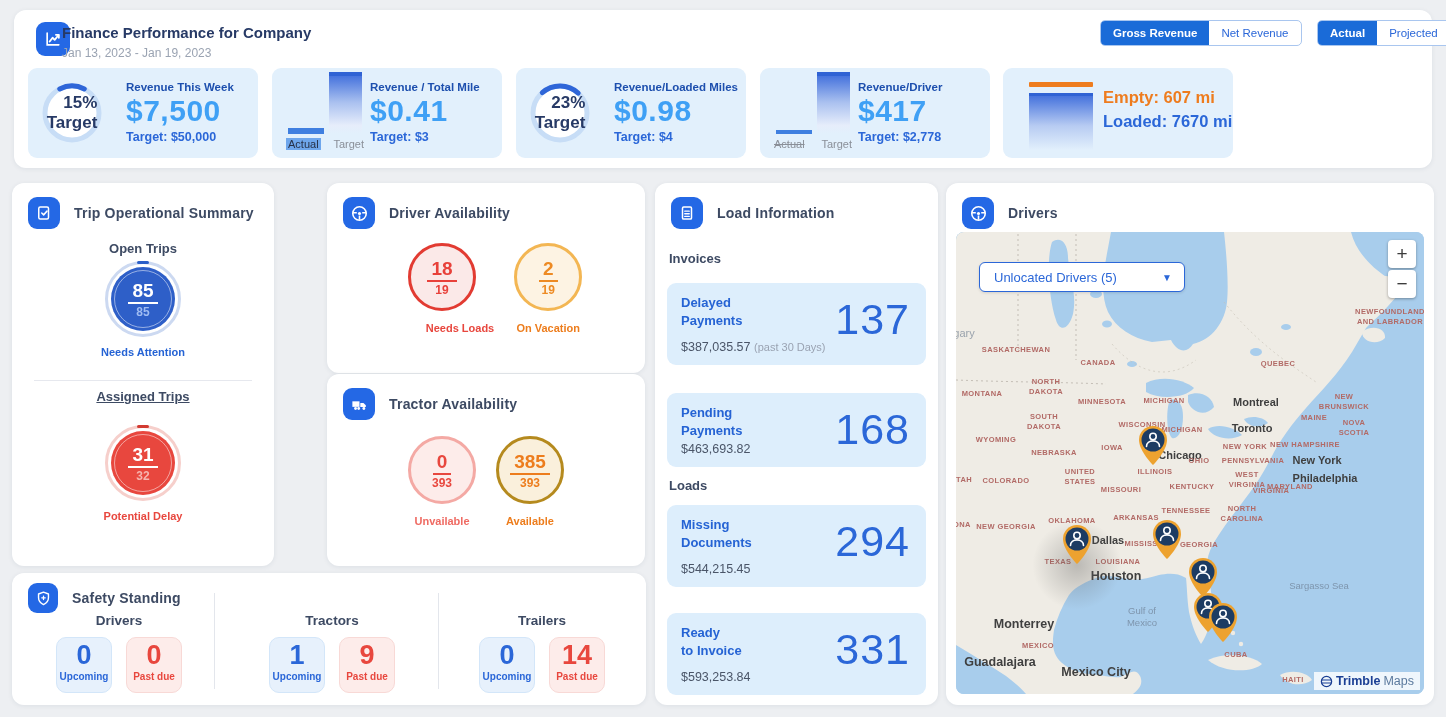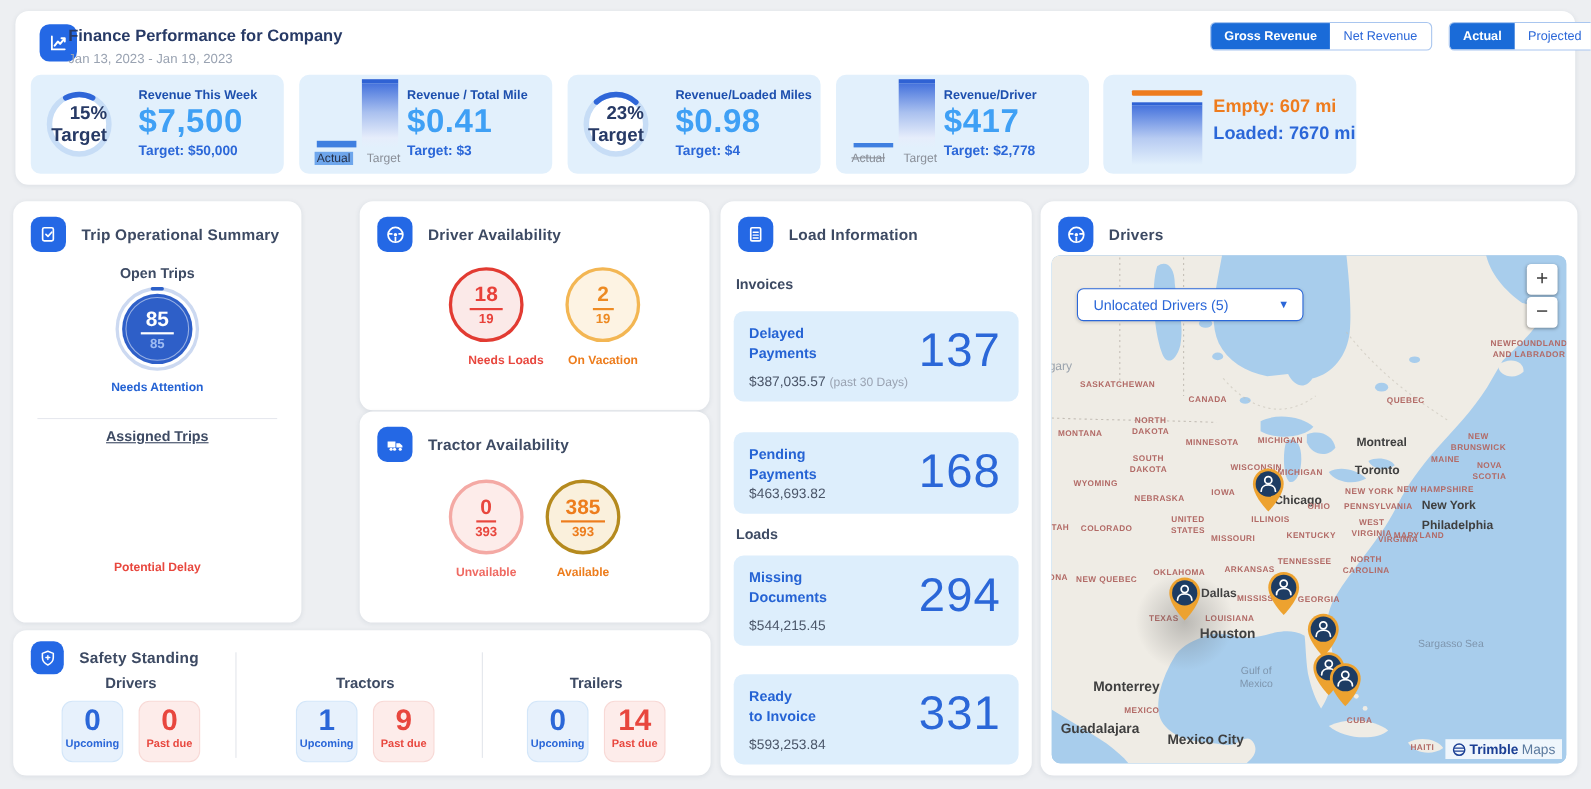--- a/index.html
+++ b/index.html
@@ -189,20 +189,29 @@
         <span class="num">85</span>
         <span class="den" style="color:#9fbcf2;">85</span>
       </div>
     </div>
   </div>
   <div class="status" style="top:163px;color:#2563d4;">Needs Attention</div>
 
   <div style="position:absolute;left:22px;right:22px;top:197px;height:1px;background:#e6e8ee;"></div>
 
   <div class="seclabel" style="top:206px;text-decoration:underline;">Assigned Trips</div>
+  <div class="bigring" style="top:242px;border-color:#f6cfcb;">
+    <span class="tick" style="background:#d23a31;"></span>
+    <div class="bigcirc" style="background:#e8473e;">
+      <div class="frac">
+        <span class="num">31</span>
+        <span class="den" style="color:#f6b4af;">32</span>
+      </div>
+    </div>
+  </div>
   <div class="status" style="top:327px;color:#e8473e;">Potential Delay</div>
 </div>
 
 <div class="panel" style="left:327px;top:183px;width:318px;height:190px;">
   <div class="ph">
     <div class="blueicon">
       <svg width="19" height="19" viewBox="0 0 24 24" fill="none">
           <circle cx="12" cy="12" r="8.5" stroke="#fff" stroke-width="2"></circle>
           <circle cx="12" cy="12" r="2" fill="#fff"></circle>
           <path d="M3.6 11 h5 M15.4 11 h5 M12 14.5 V20" stroke="#fff" stroke-width="2"></path>
@@ -457,21 +466,21 @@
 VIRGINIA</span>
     <span class="mlabel st" style="left:334px;top:255px;">MARYLAND</span>
     <span class="mlabel st" style="left:165px;top:258px;">MISSOURI</span>
     <span class="mlabel st" style="left:236px;top:255px;">KENTUCKY</span>
     <span class="mlabel st" style="left:315px;top:259px;">VIRGINIA</span>
     <span class="mlabel st" style="left:116px;top:289px;">OKLAHOMA</span>
     <span class="mlabel st" style="left:180px;top:286px;">ARKANSAS</span>
     <span class="mlabel st" style="left:230px;top:279px;">TENNESSEE</span>
     <span class="mlabel st" style="left:286px;top:282px;">NORTH
 CAROLINA</span>
-    <span class="mlabel st" style="left:50px;top:295px;">NEW QUEBEC</span>
+    <span class="mlabel st" style="left:50px;top:295px;">NEW GEORGIA</span>
     <span class="mlabel st" style="left:6px;top:293px;">ONA</span>
     <span class="mlabel city" style="left:152px;top:308px;">Dallas</span>
     <span class="mlabel st" style="left:193px;top:312px;">MISSISSIPPI</span>
     <span class="mlabel st" style="left:243px;top:313px;">GEORGIA</span>
     <span class="mlabel st" style="left:102px;top:330px;">TEXAS</span>
     <span class="mlabel st" style="left:162px;top:330px;">LOUISIANA</span>
     <span class="mlabel citylg" style="left:160px;top:344px;">Houston</span>
     <span class="mlabel wlbl" style="left:363px;top:354px;">Sargasso Sea</span>
     <span class="mlabel wlbl" style="left:186px;top:385px;">Gulf of
 Mexico</span>

